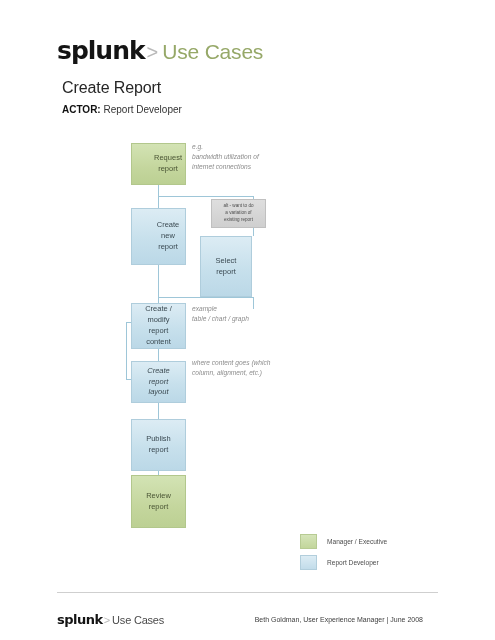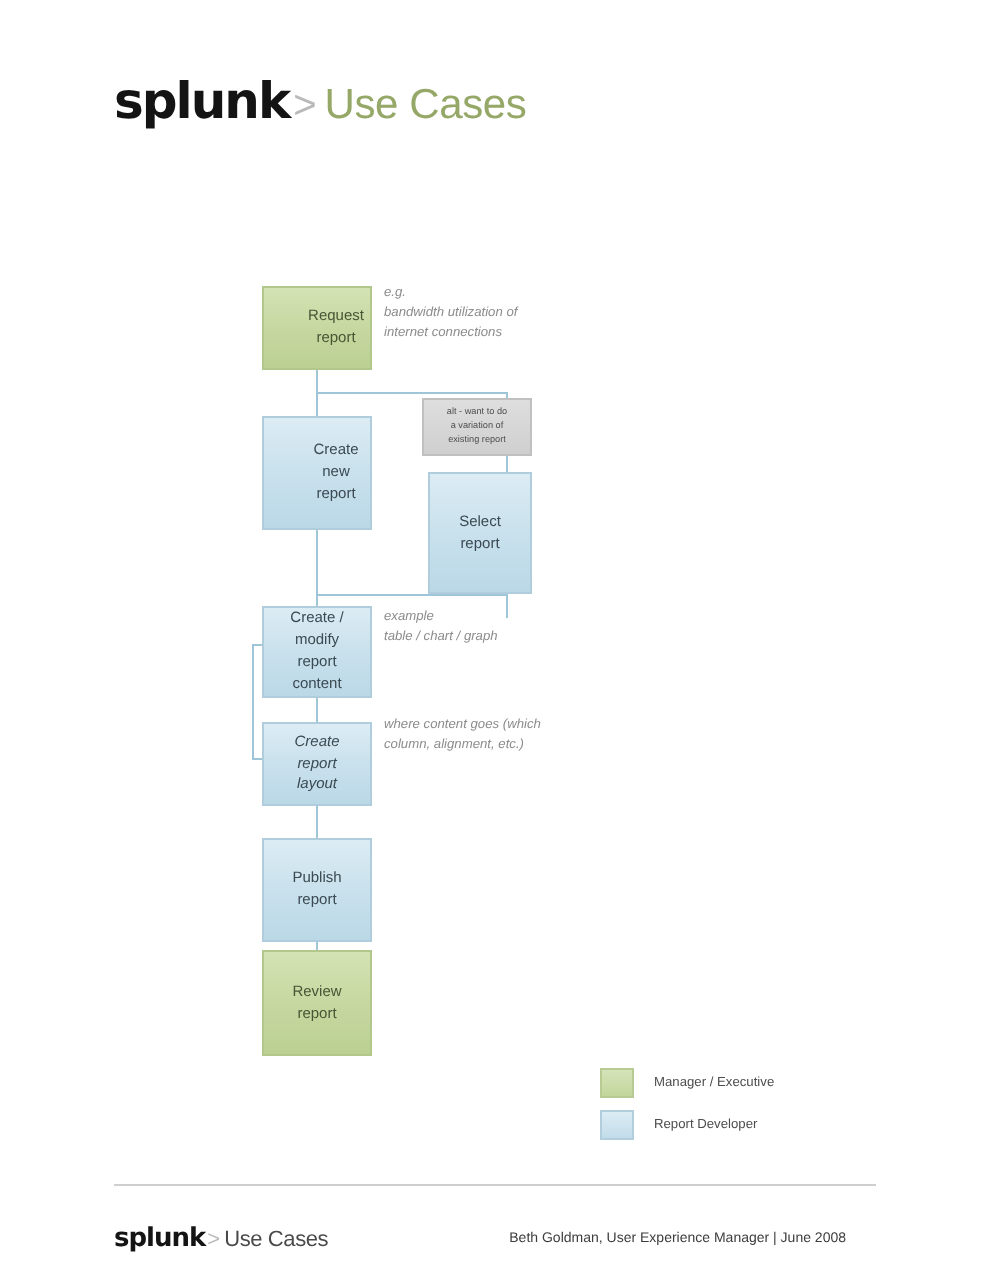--- a/index.html
+++ b/index.html
@@ -191,21 +191,26 @@
 <body>
 
 <div id="page">
 
   <div class="brand">
     <span class="brand-splunk">splunk</span>
     <span class="brand-chevron">&gt;</span>
     <span class="brand-usecases">Use Cases</span>
   </div>
 
-
+  <div class="page-title">Create Report</div>
+
+  <div class="actor-line">
+    <span class="lbl">ACTOR:</span>
+    <span>Report Developer</span>
+  </div>
 
   <div class="flow">
 
     <div class="conn v" style="left:158px; top:185px; height:23px;"></div>
     <div class="conn h" style="left:158px; top:196px; width:95px;"></div>
     <div class="conn v" style="left:253px; top:196px; height:40px;"></div>
 
     <div class="conn v" style="left:158px; top:265px; height:42px;"></div>
     <div class="conn v" style="left:253px; top:297px; height:12px;"></div>
     <div class="conn h" style="left:158px; top:297px; width:95px;"></div>
@@ -222,21 +227,21 @@
     <div class="node green" style="left:131px; top:143px; width:55px; height:42px;padding-left:19px;">
       <span class="txt" style="white-space: pre-line;">Request
 report</span>
     </div>
 
     <div class="node blue" style="left:131px; top:208px; width:55px; height:57px;padding-left:19px;">
       <span class="txt" style="white-space: pre-line;">Create new
 report</span>
     </div>
 
-    <div class="node blue" style="left:214px; top:236px; width:52px; height:61px;">
+    <div class="node blue" style="left:200px; top:236px; width:52px; height:61px;">
       <span class="txt" style="white-space: pre-line;">Select
 report</span>
     </div>
 
     <div class="node blue" style="left:131px; top:303px; width:55px; height:46px;">
       <span class="txt" style="white-space: pre-line;">Create  /
 modify
 report
 content</span>
     </div>

